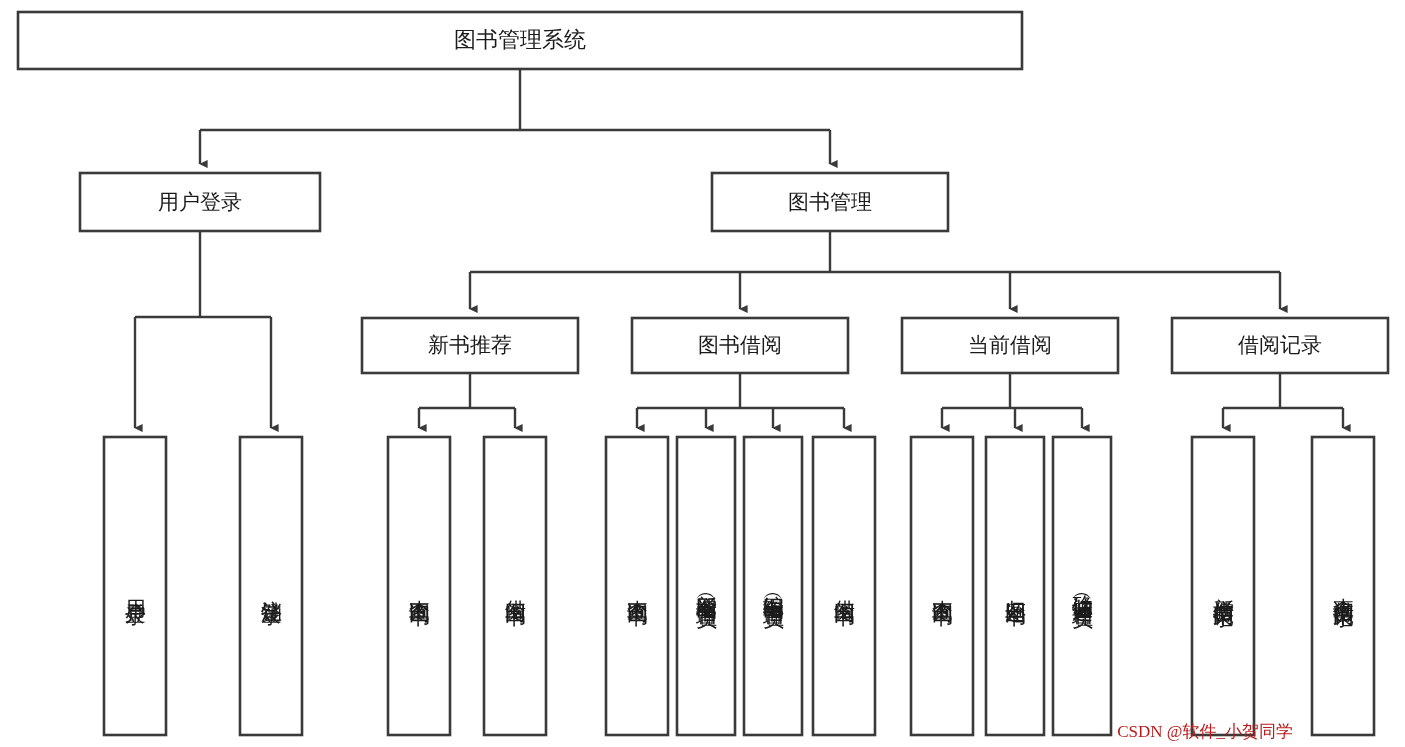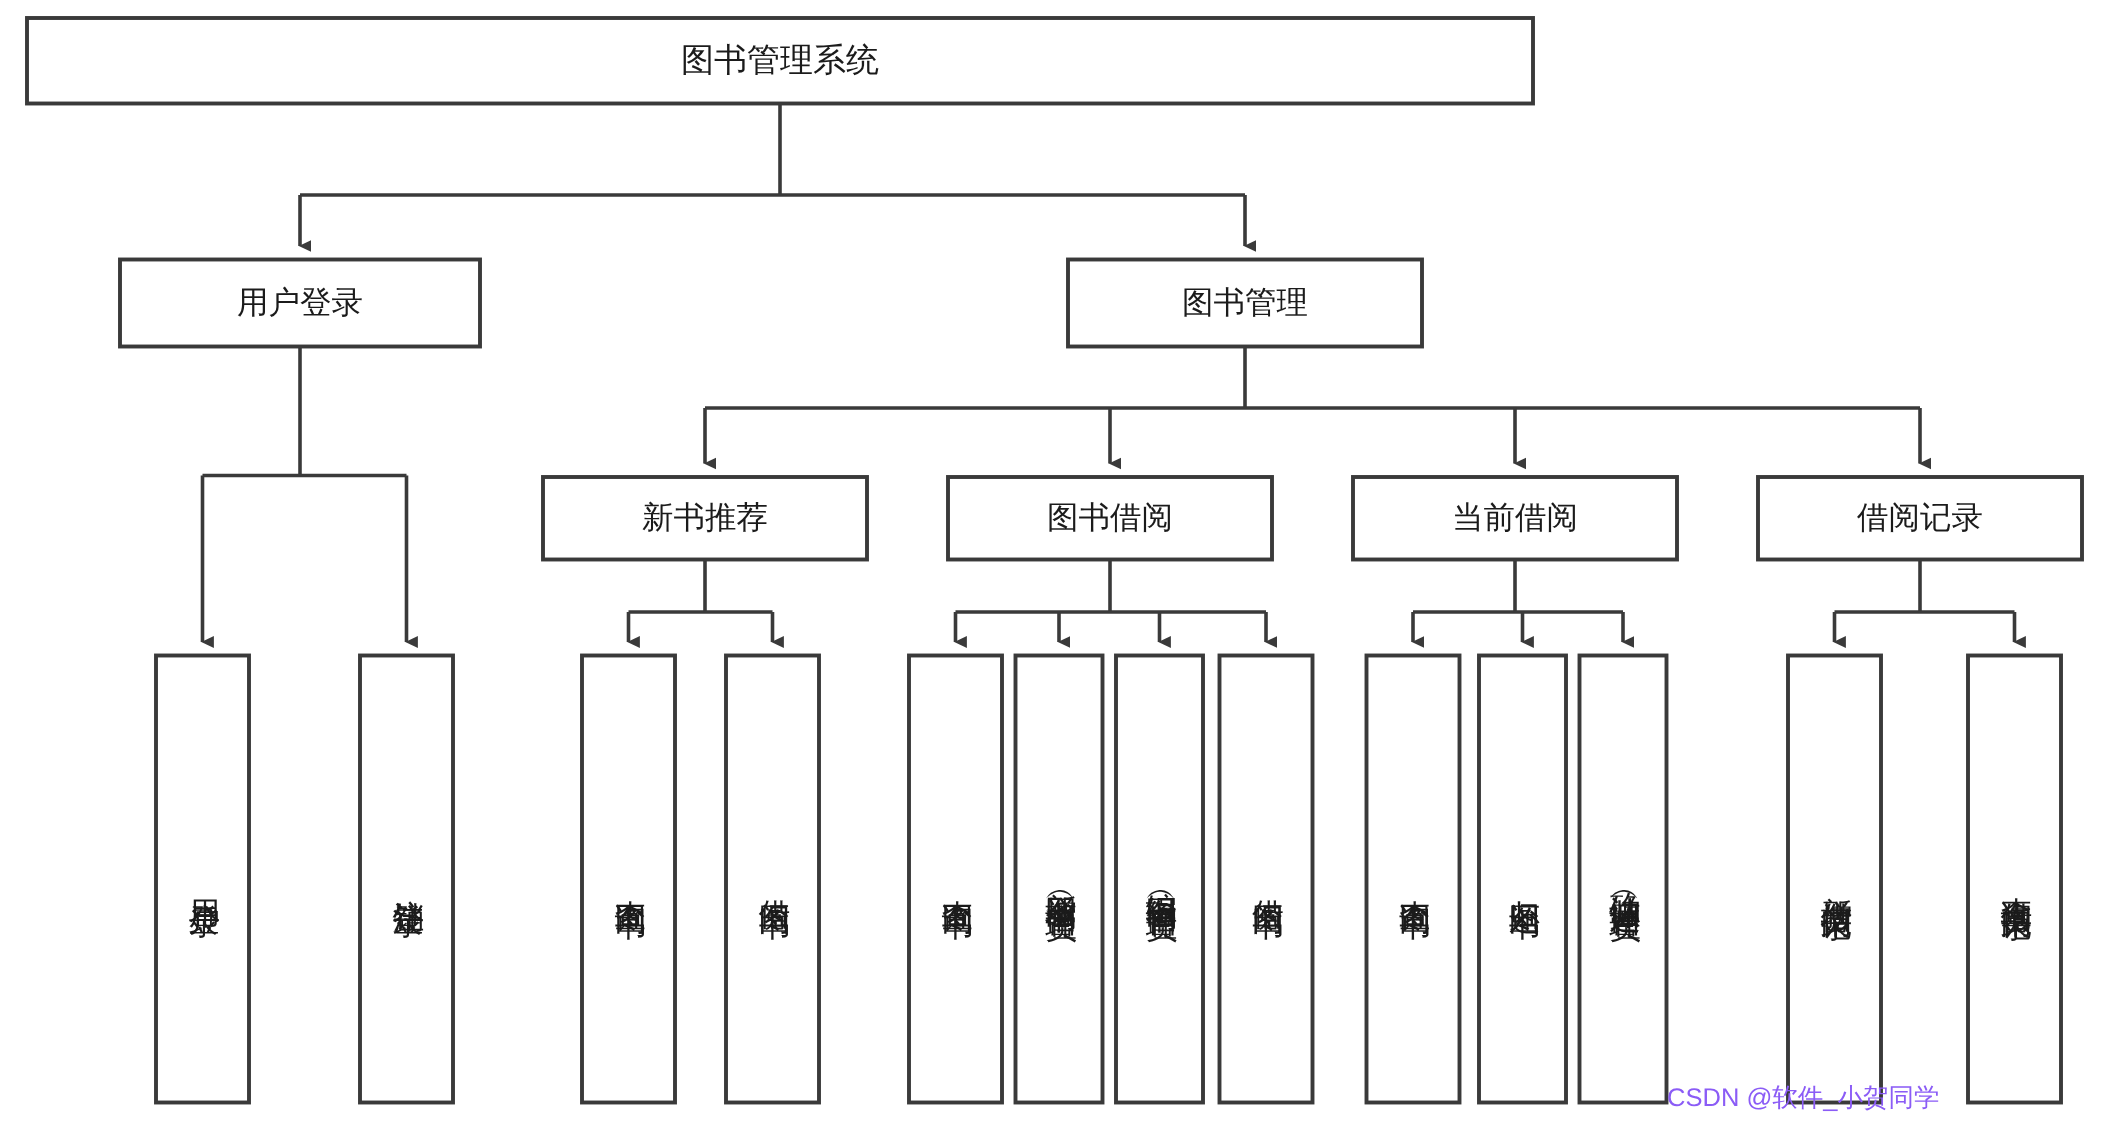--- a/index.html
+++ b/index.html
@@ -65,23 +65,23 @@
     letter-spacing: 2px;
     white-space: nowrap;
     text-align: center;
     pointer-events: none;
     transform: translateX(-50%);
   }
   .watermark {
     position: absolute;
     right: 8px;
     bottom: 4px;
-    font-family: Liberation Sans, sans-serif;
+    font-family: Liberation Serif, serif;
     font-size: 17px;
-    color: #8b5cf6;
+    color: #b91c1c;
     white-space: nowrap;
     user-select: none;
     margin-top: 40px;
   }
 </style>
 </head>
 <body>
 
 <div id="diagram-root">
 

